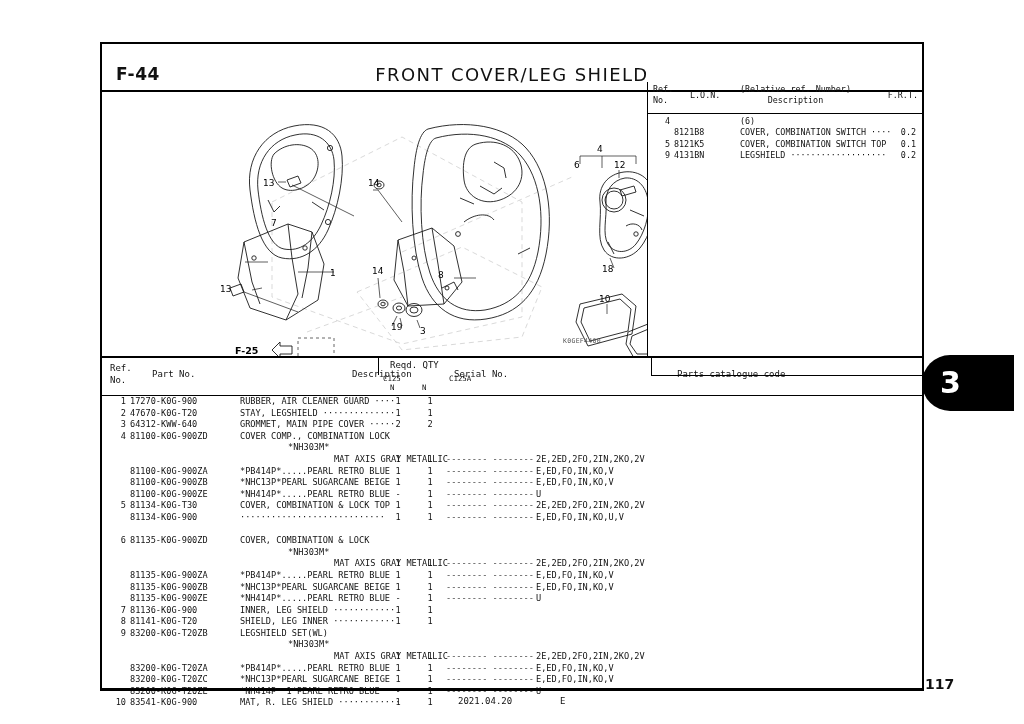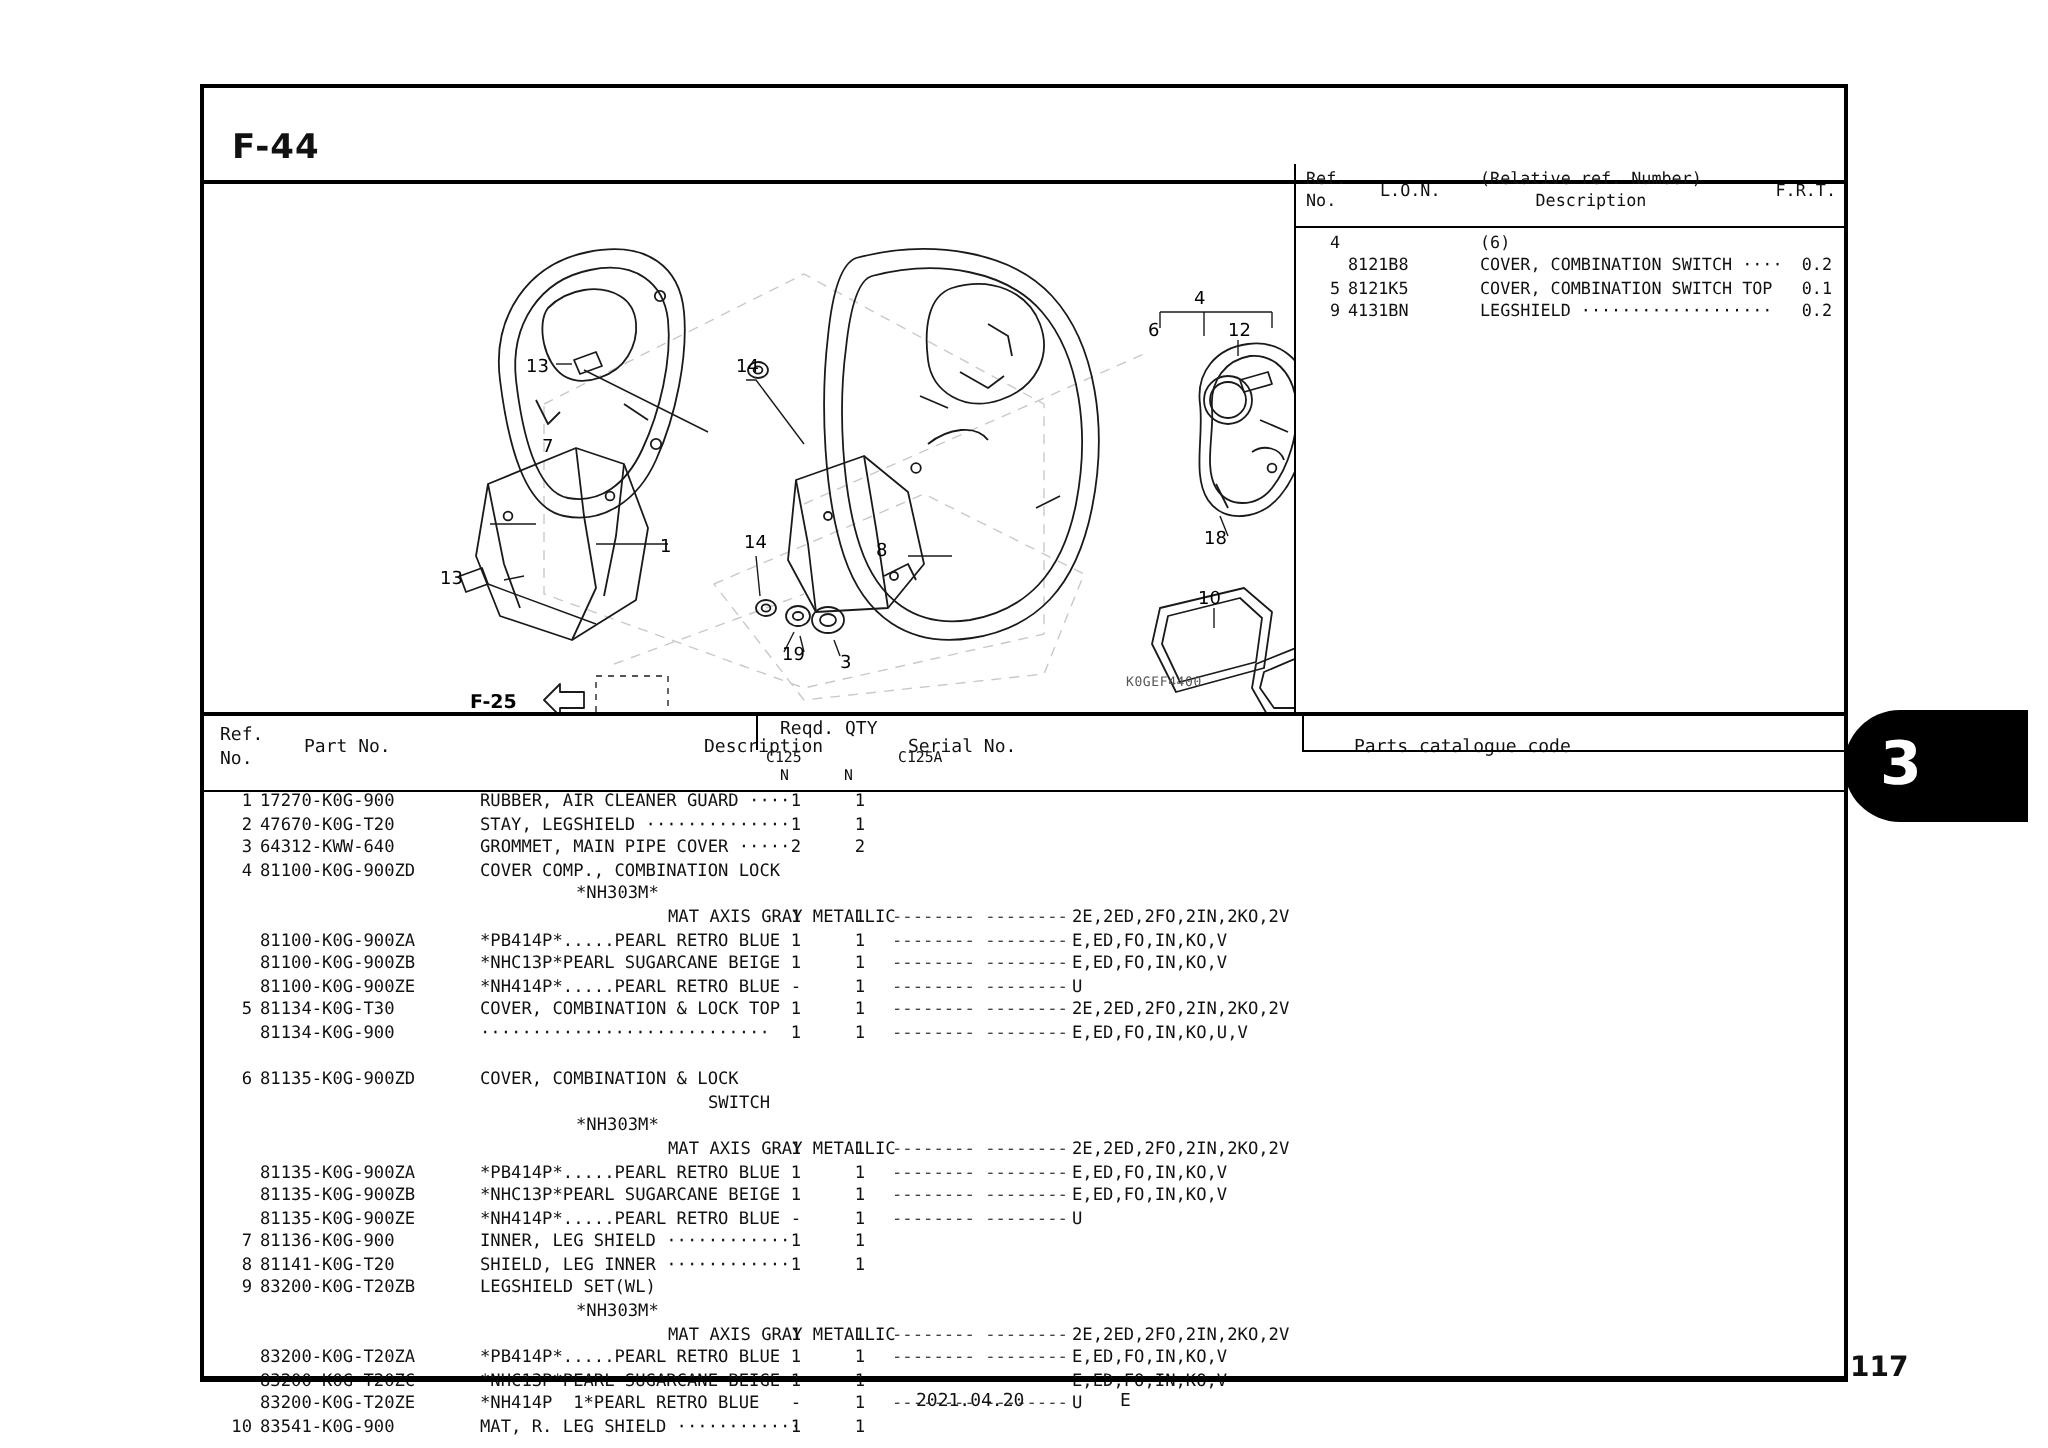--- a/index.html
+++ b/index.html
@@ -88,20 +88,21 @@
   .draw-code{position:absolute;left:430px;top:255px;font-size:6.5px;color:#555;
              letter-spacing:0.3px;padding-left:31px;}
 </style>
 </head>
 <body>
 
 <div class="page">
 
   <div class="titlebar">
     <div class="fig-no">F-44</div>
+    <div class="fig-title">FRONT COVER/LEG SHIELD</div>
   </div>
 
   <div class="illus">
     <svg width="546" height="276" viewBox="0 0 546 276">
       <g fill="none" stroke="#1a1a1a" stroke-width="0.9" stroke-linejoin="round">
 
         <g stroke="#c9c9c9" stroke-width="0.7" stroke-dasharray="5,4">
           <path d="M170 120 L300 55 L420 120 L420 235 L300 262 L170 215 Z"></path>
           <path d="M255 210 L360 165 L440 205 L420 255 L300 268 Z"></path>
           <path d="M300 170 L470 95"></path>
@@ -309,21 +310,20 @@
       <div class="row"><span class="r-ref">4</span><span class="r-part">81100-K0G-900ZD</span><span class="r-desc">COVER COMP., COMBINATION LOCK</span><span class="r-q1"></span><span class="r-q2"></span><span class="r-ser"></span><span class="r-code"></span></div>
       <div class="row"><span class="r-ref"></span><span class="r-part"></span><span class="r-desc ind">*NH303M*</span><span class="r-q1"></span><span class="r-q2"></span><span class="r-ser"></span><span class="r-code"></span></div>
       <div class="row"><span class="r-ref"></span><span class="r-part"></span><span class="r-desc ind2">MAT AXIS GRAY METALLIC</span><span class="r-q1">1</span><span class="r-q2">1</span><span class="r-ser">-------- --------</span><span class="r-code">2E,2ED,2FO,2IN,2KO,2V</span></div>
       <div class="row"><span class="r-ref"></span><span class="r-part">81100-K0G-900ZA</span><span class="r-desc">*PB414P*.....PEARL RETRO BLUE</span><span class="r-q1">1</span><span class="r-q2">1</span><span class="r-ser">-------- --------</span><span class="r-code">E,ED,FO,IN,KO,V</span></div>
       <div class="row"><span class="r-ref"></span><span class="r-part">81100-K0G-900ZB</span><span class="r-desc">*NHC13P*PEARL SUGARCANE BEIGE</span><span class="r-q1">1</span><span class="r-q2">1</span><span class="r-ser">-------- --------</span><span class="r-code">E,ED,FO,IN,KO,V</span></div>
       <div class="row"><span class="r-ref"></span><span class="r-part">81100-K0G-900ZE</span><span class="r-desc">*NH414P*.....PEARL RETRO BLUE</span><span class="r-q1">-</span><span class="r-q2">1</span><span class="r-ser">-------- --------</span><span class="r-code">U</span></div>
       <div class="row"><span class="r-ref">5</span><span class="r-part">81134-K0G-T30</span><span class="r-desc">COVER, COMBINATION &amp; LOCK TOP</span><span class="r-q1">1</span><span class="r-q2">1</span><span class="r-ser">-------- --------</span><span class="r-code">2E,2ED,2FO,2IN,2KO,2V</span></div>
       <div class="row"><span class="r-ref"></span><span class="r-part">81134-K0G-900</span><span class="r-desc">····························</span><span class="r-q1">1</span><span class="r-q2">1</span><span class="r-ser">-------- --------</span><span class="r-code">E,ED,FO,IN,KO,U,V</span></div>
       <div class="row"><span class="r-ref"></span><span class="r-part"></span><span class="r-desc"></span><span class="r-q1"></span><span class="r-q2"></span><span class="r-ser"></span><span class="r-code"></span></div>
       <div class="row"><span class="r-ref">6</span><span class="r-part">81135-K0G-900ZD</span><span class="r-desc">COVER, COMBINATION &amp; LOCK</span><span class="r-q1"></span><span class="r-q2"></span><span class="r-ser"></span><span class="r-code"></span></div>
-      <div class="row"><span class="r-ref"></span><span class="r-part"></span><span class="r-desc ind2" style="left: 252px;">SWITCH</span><span class="r-q1"></span><span class="r-q2"></span><span class="r-ser"></span><span class="r-code"></span></div>
       <div class="row"><span class="r-ref"></span><span class="r-part"></span><span class="r-desc ind">*NH303M*</span><span class="r-q1"></span><span class="r-q2"></span><span class="r-ser"></span><span class="r-code"></span></div>
       <div class="row"><span class="r-ref"></span><span class="r-part"></span><span class="r-desc ind2">MAT AXIS GRAY METALLIC</span><span class="r-q1">1</span><span class="r-q2">1</span><span class="r-ser">-------- --------</span><span class="r-code">2E,2ED,2FO,2IN,2KO,2V</span></div>
       <div class="row"><span class="r-ref"></span><span class="r-part">81135-K0G-900ZA</span><span class="r-desc">*PB414P*.....PEARL RETRO BLUE</span><span class="r-q1">1</span><span class="r-q2">1</span><span class="r-ser">-------- --------</span><span class="r-code">E,ED,FO,IN,KO,V</span></div>
       <div class="row"><span class="r-ref"></span><span class="r-part">81135-K0G-900ZB</span><span class="r-desc">*NHC13P*PEARL SUGARCANE BEIGE</span><span class="r-q1">1</span><span class="r-q2">1</span><span class="r-ser">-------- --------</span><span class="r-code">E,ED,FO,IN,KO,V</span></div>
       <div class="row"><span class="r-ref"></span><span class="r-part">81135-K0G-900ZE</span><span class="r-desc">*NH414P*.....PEARL RETRO BLUE</span><span class="r-q1">-</span><span class="r-q2">1</span><span class="r-ser">-------- --------</span><span class="r-code">U</span></div>
       <div class="row"><span class="r-ref">7</span><span class="r-part">81136-K0G-900</span><span class="r-desc">INNER, LEG SHIELD ············</span><span class="r-q1">1</span><span class="r-q2">1</span><span class="r-ser"></span><span class="r-code"></span></div>
       <div class="row"><span class="r-ref">8</span><span class="r-part">81141-K0G-T20</span><span class="r-desc">SHIELD, LEG INNER ············</span><span class="r-q1">1</span><span class="r-q2">1</span><span class="r-ser"></span><span class="r-code"></span></div>
       <div class="row"><span class="r-ref">9</span><span class="r-part">83200-K0G-T20ZB</span><span class="r-desc">LEGSHIELD SET(WL)</span><span class="r-q1"></span><span class="r-q2"></span><span class="r-ser"></span><span class="r-code"></span></div>
       <div class="row"><span class="r-ref"></span><span class="r-part"></span><span class="r-desc ind">*NH303M*</span><span class="r-q1"></span><span class="r-q2"></span><span class="r-ser"></span><span class="r-code"></span></div>
       <div class="row"><span class="r-ref"></span><span class="r-part"></span><span class="r-desc ind2">MAT AXIS GRAY METALLIC</span><span class="r-q1">1</span><span class="r-q2">1</span><span class="r-ser">-------- --------</span><span class="r-code">2E,2ED,2FO,2IN,2KO,2V</span></div>

